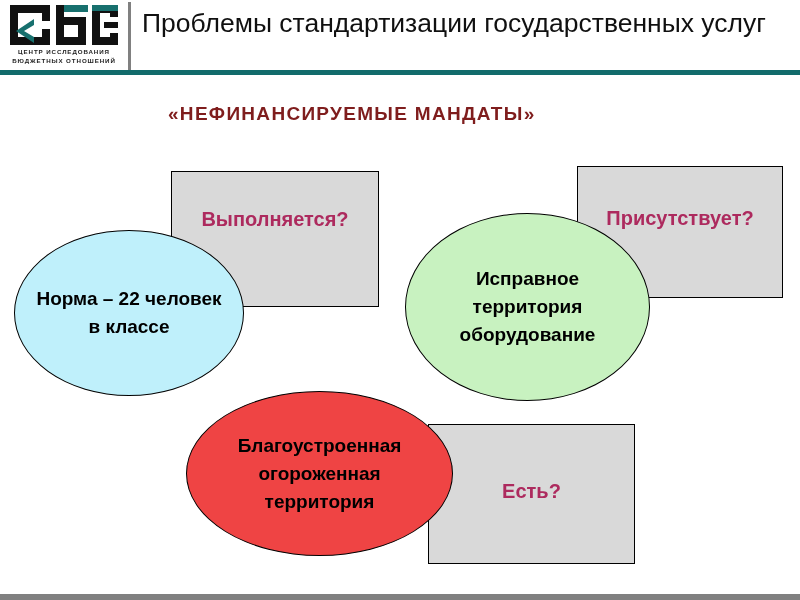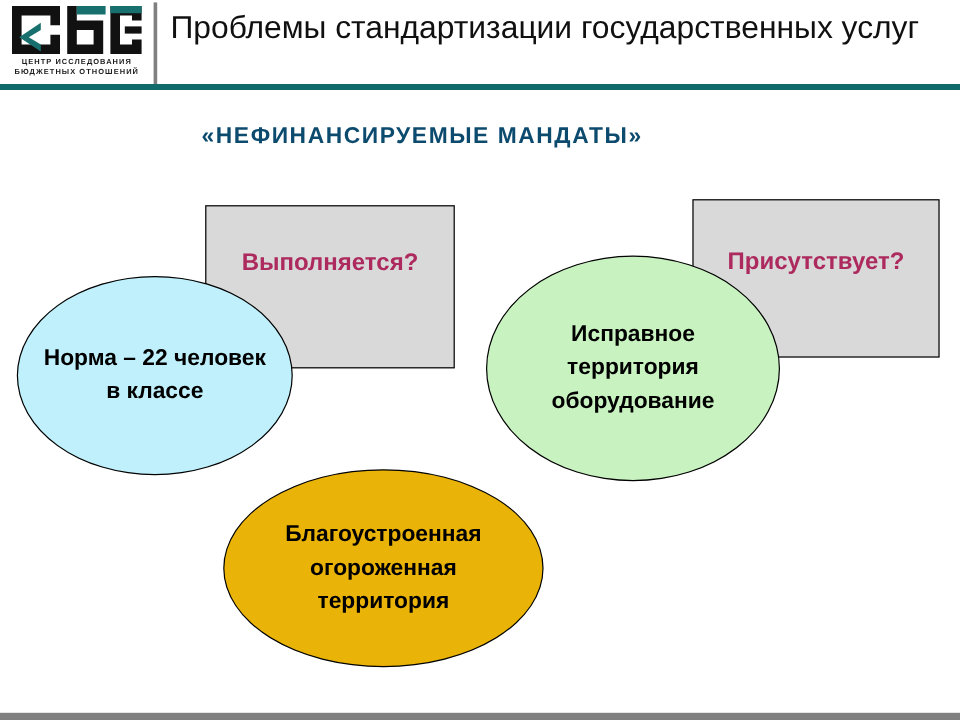--- a/index.html
+++ b/index.html
@@ -93,21 +93,21 @@
   }
 
   
   .subtitle {
     position: absolute;
     left: 168px;
     top: 103px;
     font-size: 19px;
     font-weight: bold;
     letter-spacing: 1.3px;
-    color: #0c4a6e;
+    color: #7f1d1d;
     font-family: "Liberation Sans", sans-serif;
     white-space: nowrap;
   }
 
   
   .gbox {
     position: absolute;
     background: #d9d9d9;
     border: 1.5px solid #000000;
     box-sizing: border-box;
@@ -156,21 +156,21 @@
   #ellipse-1 {
     left: 14px; top: 230px; width: 230px; height: 166px;
     background: #bff0fb;
   }
   #ellipse-2 {
     left: 405px; top: 213px; width: 245px; height: 188px;
     background: #c8f2c0;
   }
   #ellipse-3 {
     left: 186px; top: 391px; width: 267px; height: 165px;
-    background: #eab308;
+    background: #ef4444;
   }
 </style>
 </head>
 <body>
 
 <div id="slide">
 
   <div class="header">
 
     <div class="logo-block">
@@ -202,20 +202,23 @@
   <div class="subtitle">«НЕФИНАНСИРУЕМЫЕ  МАНДАТЫ»</div>
 
   <div class="gbox" id="box-1">
     <div class="gbox-label">Выполняется?</div>
   </div>
 
   <div class="gbox" id="box-2">
     <div class="gbox-label">Присутствует?</div>
   </div>
 
+  <div class="gbox" id="box-3">
+    <div class="gbox-label">Есть?</div>
+  </div>
 
   <div class="ellipse" id="ellipse-1">
     <div class="ell-label">Норма – 22 человек в классе</div>
   </div>
 
   <div class="ellipse" id="ellipse-2">
     <div class="ell-label">Исправное территория оборудование</div>
   </div>
 
   <div class="ellipse" id="ellipse-3">

